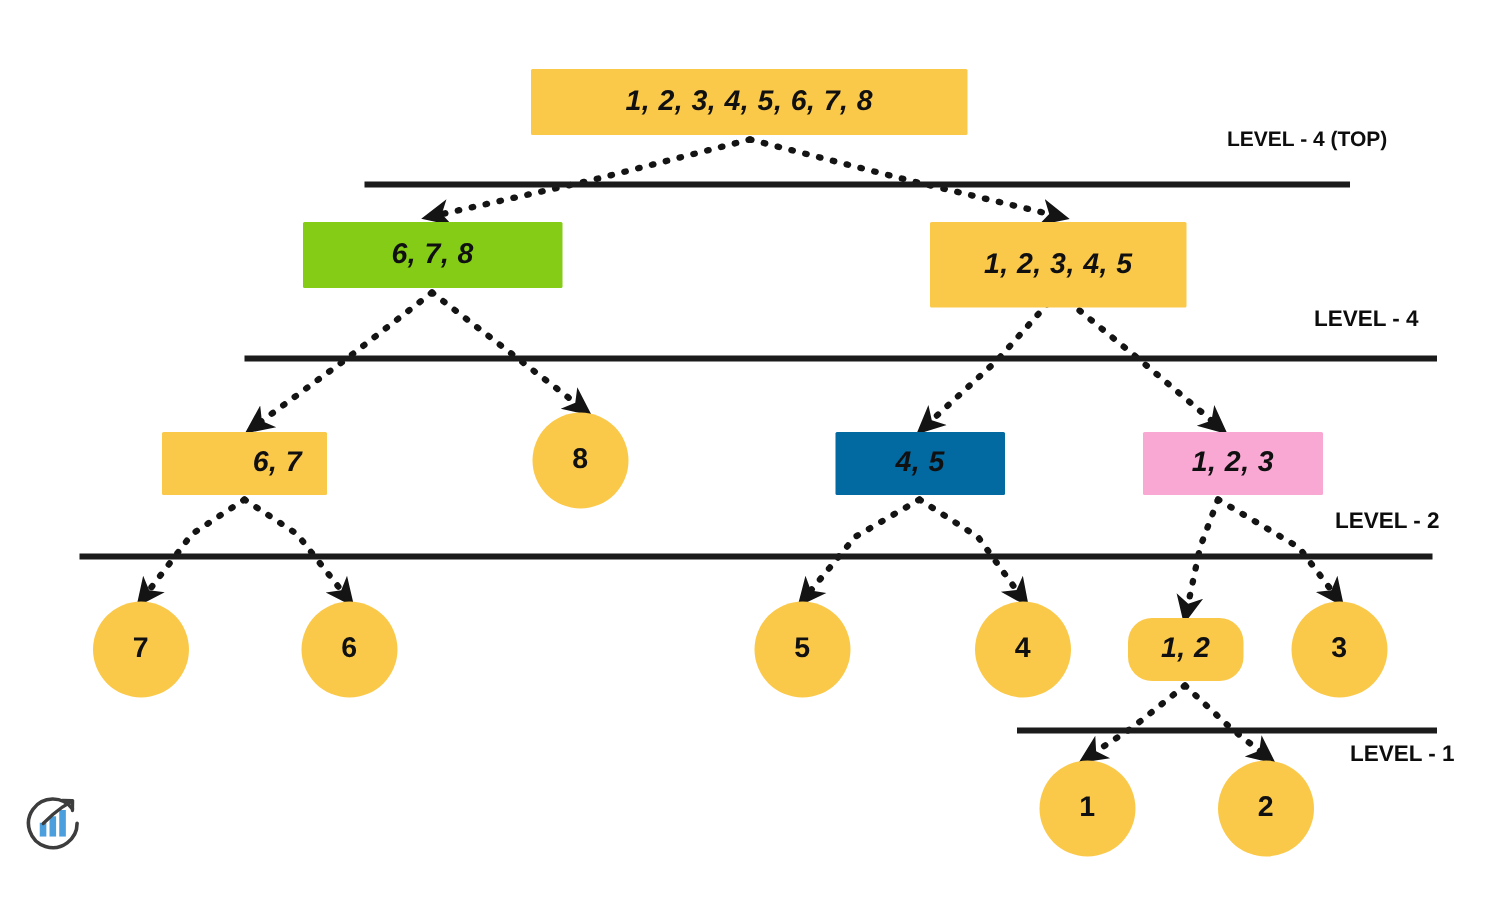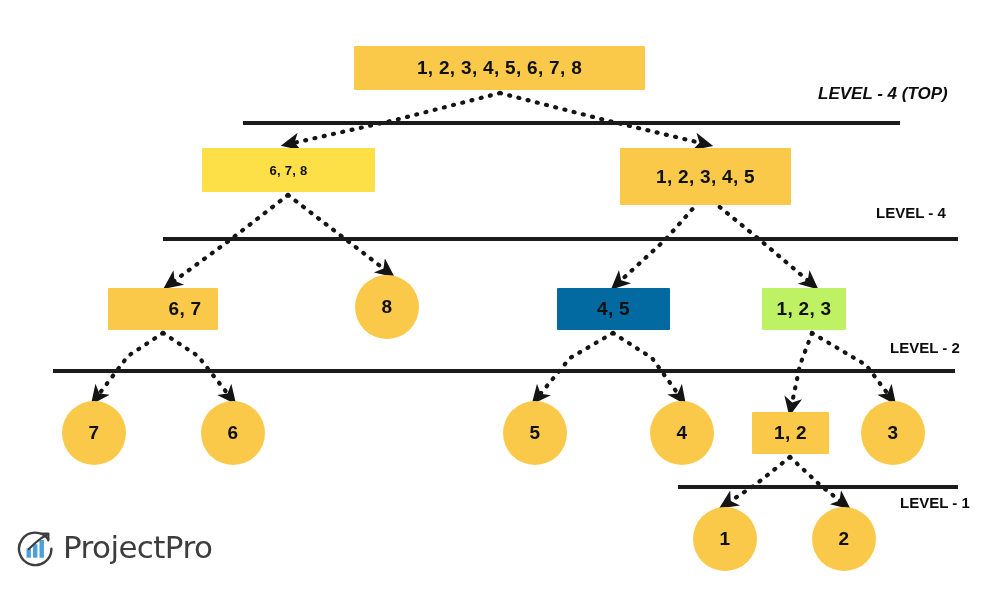--- a/index.html
+++ b/index.html
@@ -25,20 +25,21 @@
     font-weight: bold;
     display: flex;
     align-items: center;
     justify-content: center;
     box-sizing: border-box;
     letter-spacing: 0.3px;
     z-index: 3;
   }
   .node.rect {
     border-radius: 1px;
+    font-style: italic;
   }
   .node.circle {
     border-radius: 50%;
   }
   
   .divider {
     position: absolute;
     background: #1b1b1b;
     height: 4px;
     z-index: 2;
@@ -115,49 +116,48 @@
   </svg>
 
   <div id="divider-group">
       <div class="divider" style="left: 243px; top: 121px; width: 657px; background: rgb(27, 27, 27);"></div>
       <div class="divider" style="left: 163px; top: 237px; width: 795px; background: rgb(27, 27, 27);"></div>
       <div class="divider" style="left: 53px; top: 369px; width: 902px; background: rgb(27, 27, 27);"></div>
       <div class="divider" style="left: 678px; top: 485px; width: 280px; background: rgb(27, 27, 27);"></div>
     </div>
 
   <div id="level-label-group">
-      <div class="level-label" style="left: 818px; top: 84px; font-size: 17px; font-style: italic;">LEVEL - 4 (TOP)</div>
+      <div class="level-label" style="left: 818px; top: 84px; font-size: 14px;">LEVEL - 4 (TOP)</div>
       <div class="level-label" style="left: 876px; top: 204px; font-size: 15px;">LEVEL - 4</div>
       <div class="level-label" style="left: 890px; top: 339px; font-size: 15px;">LEVEL - 2</div>
       <div class="level-label" style="left: 900px; top: 494px; font-size: 15px;">LEVEL - 1</div>
     </div>
 
   <div id="node-group">
       <div class="node rect" style="left: 354px; top: 46px; width: 291px; height: 44px; font-size: 19px; background: rgb(251, 201, 74); color: rgb(16, 16, 16);">1, 2, 3, 4, 5, 6, 7, 8</div>
-      <div class="node rect" style="left: 202px; top: 148px; width: 173px; height: 44px; font-size: 13px; background: #fde047; color: rgb(16, 16, 16);">6, 7, 8</div>
+      <div class="node rect" style="left: 202px; top: 148px; width: 173px; height: 44px; font-size: 19px; background: #84cc16; color: rgb(16, 16, 16);">6, 7, 8</div>
       <div class="node rect" style="left: 620px; top: 148px; width: 171px; height: 57px; font-size: 19px; background: rgb(251, 201, 74); color: rgb(16, 16, 16);">1, 2, 3, 4, 5</div>
       <div class="node rect" style="left: 108px; top: 288px; width: 110px; height: 42px; font-size: 19px; background: rgb(251, 201, 74); color: rgb(16, 16, 16); padding-left: 44px;">6, 7</div>
       <div class="node circle" style="left: 355px; top: 275px; width: 64px; height: 64px; font-size: 19px; background: rgb(251, 201, 74); color: rgb(16, 16, 16);">8</div>
       <div class="node rect" style="left: 557px; top: 288px; width: 113px; height: 42px; font-size: 19px; background: #0369a1; color: rgb(16, 16, 16);">4, 5</div>
-      <div class="node rect" style="left: 762px; top: 288px; width: 84px; height: 42px; font-size: 19px; background: #bef264; color: rgb(16, 16, 16);">1, 2, 3</div>
+      <div class="node rect" style="left: 762px; top: 288px; width: 120px; height: 42px; font-size: 19px; background: #f9a8d4; color: rgb(16, 16, 16);">1, 2, 3</div>
       <div class="node circle" style="left: 62px; top: 401px; width: 64px; height: 64px; font-size: 19px; background: rgb(251, 201, 74); color: rgb(16, 16, 16);">7</div>
       <div class="node circle" style="left: 201px; top: 401px; width: 64px; height: 64px; font-size: 19px; background: rgb(251, 201, 74); color: rgb(16, 16, 16);">6</div>
       <div class="node circle" style="left: 503px; top: 401px; width: 64px; height: 64px; font-size: 19px; background: rgb(251, 201, 74); color: rgb(16, 16, 16);">5</div>
       <div class="node circle" style="left: 650px; top: 401px; width: 64px; height: 64px; font-size: 19px; background: rgb(251, 201, 74); color: rgb(16, 16, 16);">4</div>
-      <div class="node rect" style="left: 752px; top: 412px; width: 77px; height: 42px; font-size: 19px; background: rgb(251, 201, 74); color: rgb(16, 16, 16);">1, 2</div>
+      <div class="node rect" style="left: 752px; top: 412px; width: 77px; height: 42px; font-size: 19px; background: rgb(251, 201, 74); color: rgb(16, 16, 16); border-radius: 16px;">1, 2</div>
       <div class="node circle" style="left: 861px; top: 401px; width: 64px; height: 64px; font-size: 19px; background: rgb(251, 201, 74); color: rgb(16, 16, 16);">3</div>
       <div class="node circle" style="left: 693px; top: 507px; width: 64px; height: 64px; font-size: 19px; background: rgb(251, 201, 74); color: rgb(16, 16, 16);">1</div>
       <div class="node circle" style="left: 812px; top: 507px; width: 64px; height: 64px; font-size: 19px; background: rgb(251, 201, 74); color: rgb(16, 16, 16);">2</div>
     </div>
 
   <div id="logo">
     <svg width="40" height="40" viewBox="0 0 40 40">
       <path d="M32.2 12.2 A16.2 16.2 0 1 0 35.4 21.8" fill="none" stroke="#3d3d3d" stroke-width="2.4" stroke-linecap="round"></path>
       <rect x="10.5" y="21.5" width="4.4" height="9.2" fill="#4a9fdc"></rect>
       <rect x="17.0" y="17.2" width="4.4" height="13.5" fill="#4a9fdc"></rect>
       <rect x="23.5" y="13.0" width="4.4" height="17.7" fill="#4a9fdc"></rect>
       <path d="M12.8 22.0 L19.2 16.0 L25.6 11.0 L31.6 7.4" fill="none" stroke="#3d3d3d" stroke-width="2.2" stroke-linecap="round"></path>
       <path d="M25.6 6.6 L32.4 6.7 L32.3 13.4" fill="none" stroke="#3d3d3d" stroke-width="2.2" stroke-linecap="round" stroke-linejoin="round"></path>
     </svg>
-    <span id="logo-text">ProjectPro</span>
   </div>
 
 </div>
 
 </body></html>

